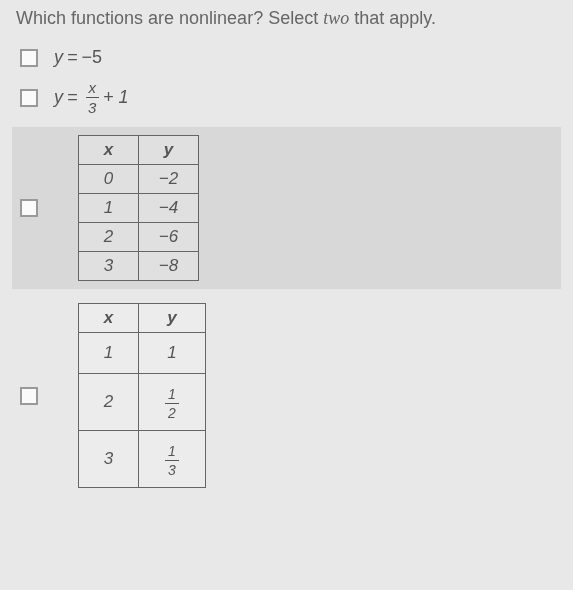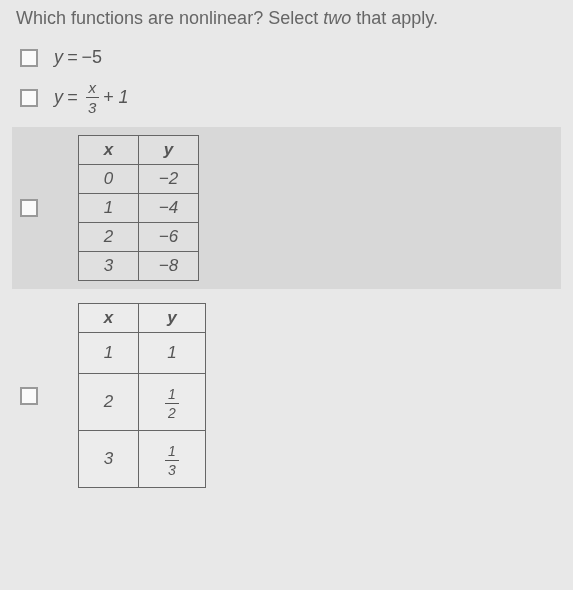--- a/index.html
+++ b/index.html
@@ -17,20 +17,21 @@
       overflow: hidden;
     }
     .question {
       font-size: 18px;
       color: #666;
       margin-bottom: 18px;
       padding-left: 4px;
     }
     .question .italic {
       font-style: italic;
+      font-family: Liberation Serif, serif;
     }
     .option-row {
       display: flex;
       align-items: center;
       margin-bottom: 12px;
       padding-left: 8px;
     }
     .option-row.table-option {
       align-items: center;
       background: #d8d8d8;

